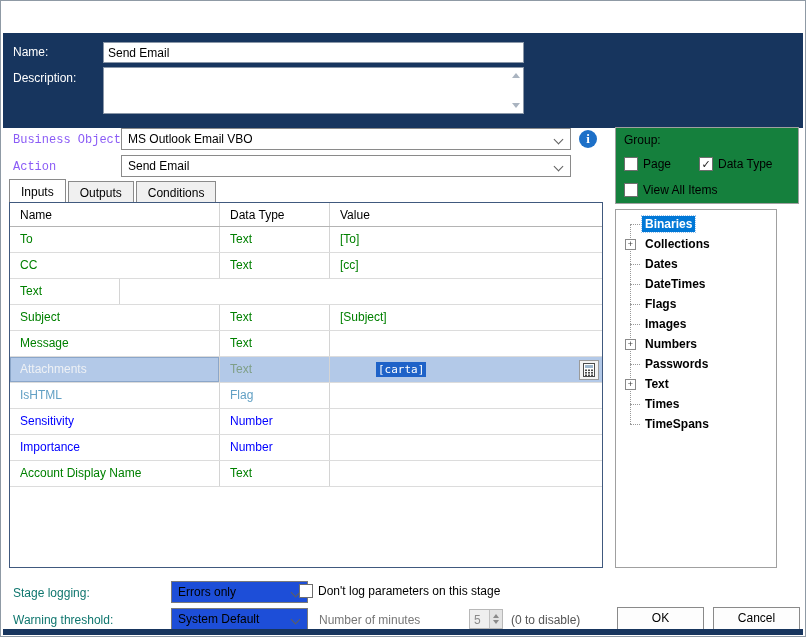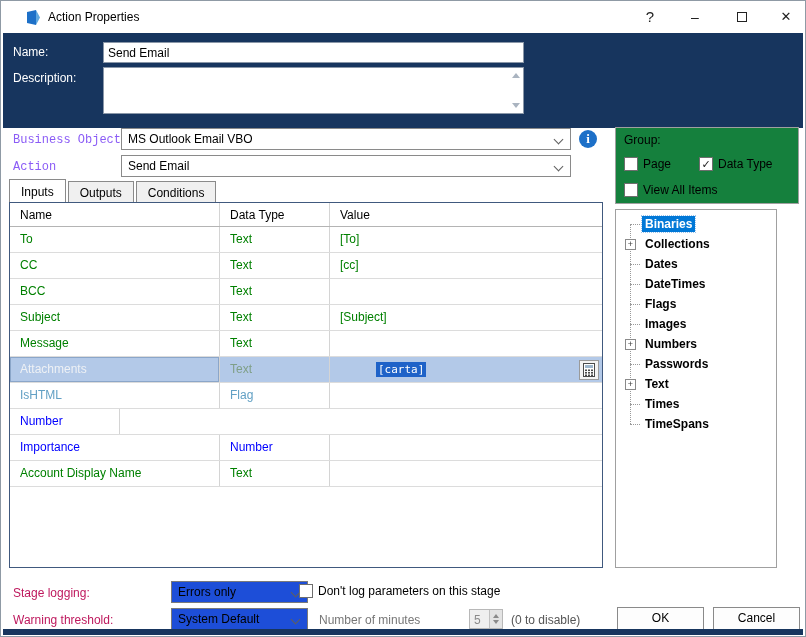--- a/index.html
+++ b/index.html
@@ -81,21 +81,21 @@
   .tree-box { position:absolute; left:614px; top:208px; width:162px; height:359px; border:1px solid #a0a0a0; background:#fff; }
   .tree-inner { position:absolute; left:0; top:4px; right:0; bottom:0; }
   .tree-vline { position:absolute; left:14px; top:10px; height:200px; border-left:1px dotted #9a9a9a; }
   .tree-item { position:absolute; left:0; height:20px; width:100%; display:flex; align-items:center; }
   .tree-stub { position:absolute; left:14px; top:10px; width:10px; border-top:1px dotted #9a9a9a; }
   .plusbox { position:absolute; left:9px; top:5px; width:11px; height:11px; border:1px solid #8a8a8a; background:#fff;
     font-size:9px; line-height:9px; text-align:center; color:#444; z-index:2; }
   .tree-label { position:absolute; left:26px; font-weight:bold; font-size:12px; color:#000; padding:1px 3px; white-space:nowrap; }
   .tree-item.selected .tree-label { background:#0078d7; color:#fff; outline:1px dotted #9cc3ea; }
   
-  .foot-label { position:absolute; font-size:12px; color:#be185d; }
+  .foot-label { position:absolute; font-size:12px; color:#0f766e; }
   .foot-gray { position:absolute; font-size:12px; color:#777; }
   .sl-dd { left:170px; top:580px; width:137px; }
   .wt-dd { left:170px; top:607px; width:137px; }
   .spinner { position:absolute; left:468px; top:608px; width:34px; height:20px; border:1px solid #b8b8b8;
     background:#efefef; color:#8a8a8a; font-size:12px; }
   .spin-num { position:absolute; left:4px; top:3px; }
   .spin-arrows { position:absolute; right:0; top:0; bottom:0; width:13px; background:#e4e4e4; border-left:1px solid #c0c0c0; }
   .spin-up, .spin-dn { position:absolute; left:3px; width:0; height:0; border-left:3px solid transparent; border-right:3px solid transparent; }
   .spin-up { top:4px; border-bottom:4px solid #8a8a8a; }
   .spin-dn { bottom:4px; border-top:4px solid #8a8a8a; }
@@ -103,33 +103,20 @@
     font-size:12px; text-align:center; line-height:21px; }
   .btn-ok { left:616px; }
   .btn-cancel { left:712px; }
   .bottom-strip { position:absolute; left:2px; right:2px; bottom:1px; height:6px; background:#17355e; }
 </style>
 </head>
 <body>
 
 <div class="window">
 
-  <div class="titlebar">
-    <span class="app-icon">
-      <svg width="15" height="15" viewBox="0 0 15 15">
-        <polygon points="1,2 10,0 10,15 1,13" fill="#1d70c8"></polygon>
-        <polygon points="10,0 14,7.5 10,15" fill="#5fa8e0"></polygon>
-      </svg>
-    </span>
-    <span class="title-text">Action Properties</span>
-    <span class="winbtn help">?</span>
-    <span class="winbtn min">–</span>
-    <span class="winbtn max"><span class="max-sq"></span></span>
-    <span class="winbtn close">✕</span>
-  </div>
 
   <div class="navy-band">
     <span class="navy-label" style="left:10px; top:12px;">Name:</span>
     <input class="name-input" value="Send Email" style="">
     <span class="navy-label" style="left:10px; top:38px;">Description:</span>
     <div class="desc-box">
       <textarea class="desc-text" style=""></textarea>
       <span class="scroll-arrow scroll-up"></span>
       <span class="scroll-arrow scroll-down"></span>
     </div>
@@ -164,21 +151,20 @@
           <div class="cell col-name">To</div>
           <div class="cell col-type">Text</div>
           <div class="cell col-value">[To]</div>
         </div>
         <div class="trow c-green">
           <div class="cell col-name">CC</div>
           <div class="cell col-type">Text</div>
           <div class="cell col-value">[cc]</div>
         </div>
         <div class="trow c-green">
-          <div class="cell col-name">BCC</div>
           <div class="cell col-type">Text</div>
           <div class="cell col-value"></div>
         </div>
         <div class="trow c-green">
           <div class="cell col-name">Subject</div>
           <div class="cell col-type">Text</div>
           <div class="cell col-value">[Subject]</div>
         </div>
         <div class="trow c-green">
           <div class="cell col-name">Message</div>
@@ -205,20 +191,21 @@
                 </g>
               </svg>
             </span></div>
         </div>
         <div class="trow c-flag">
           <div class="cell col-name">IsHTML</div>
           <div class="cell col-type">Flag</div>
           <div class="cell col-value"></div>
         </div>
         <div class="trow c-number">
+          <div class="cell col-name">Sensitivity</div>
           <div class="cell col-type">Number</div>
           <div class="cell col-value"></div>
         </div>
         <div class="trow c-number">
           <div class="cell col-name">Importance</div>
           <div class="cell col-type">Number</div>
           <div class="cell col-value"></div>
         </div>
         <div class="trow c-green">
           <div class="cell col-name">Account Display Name</div>

